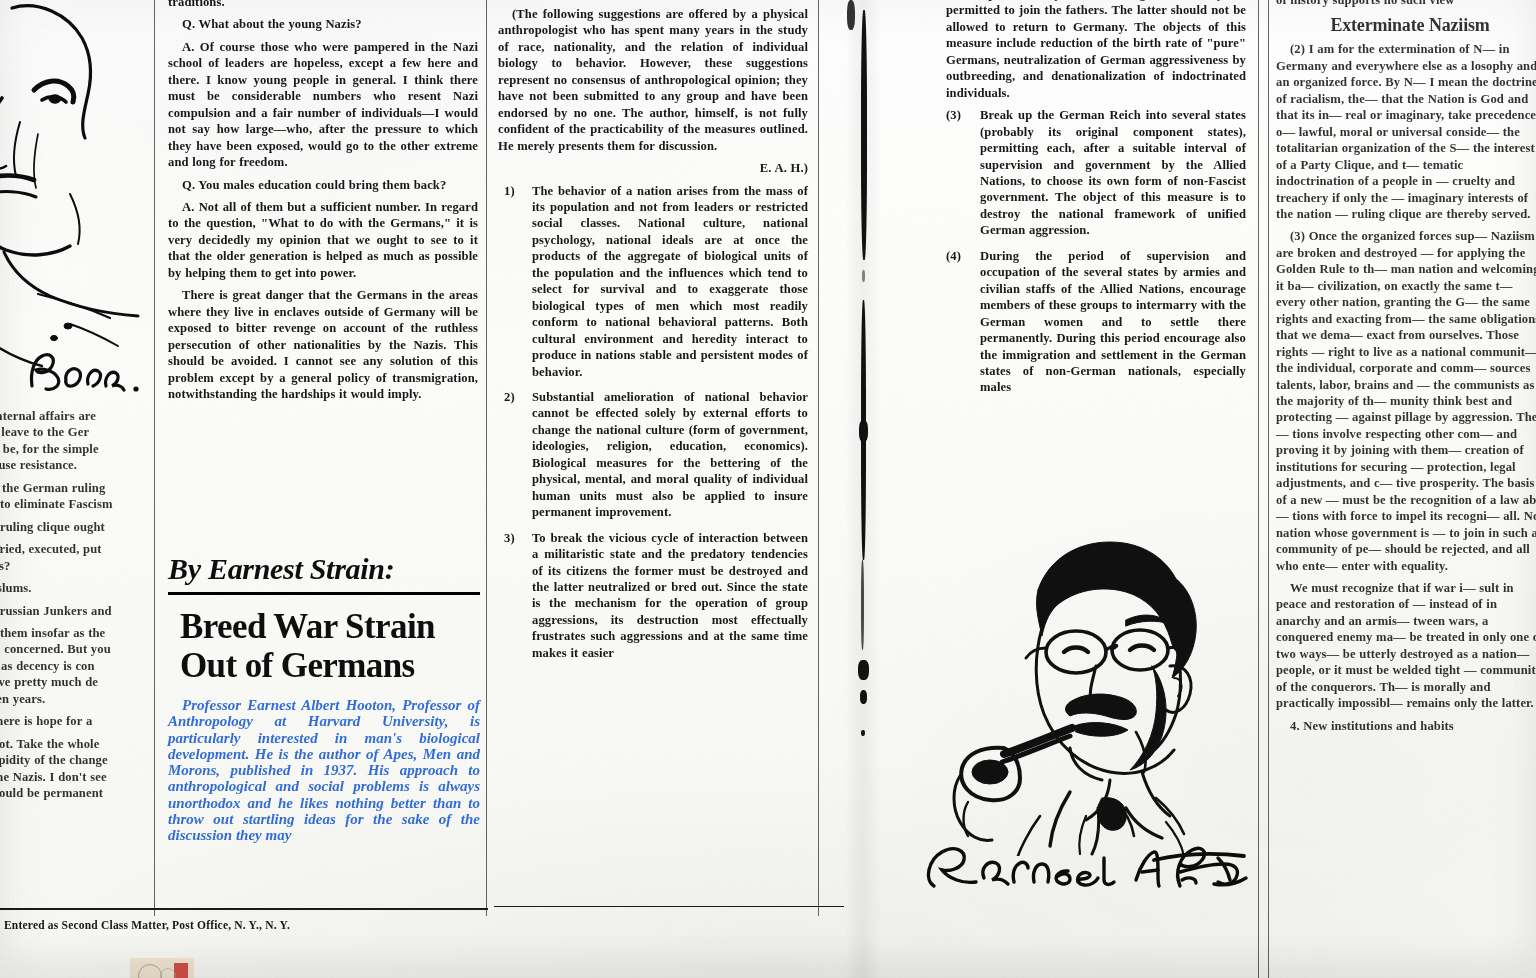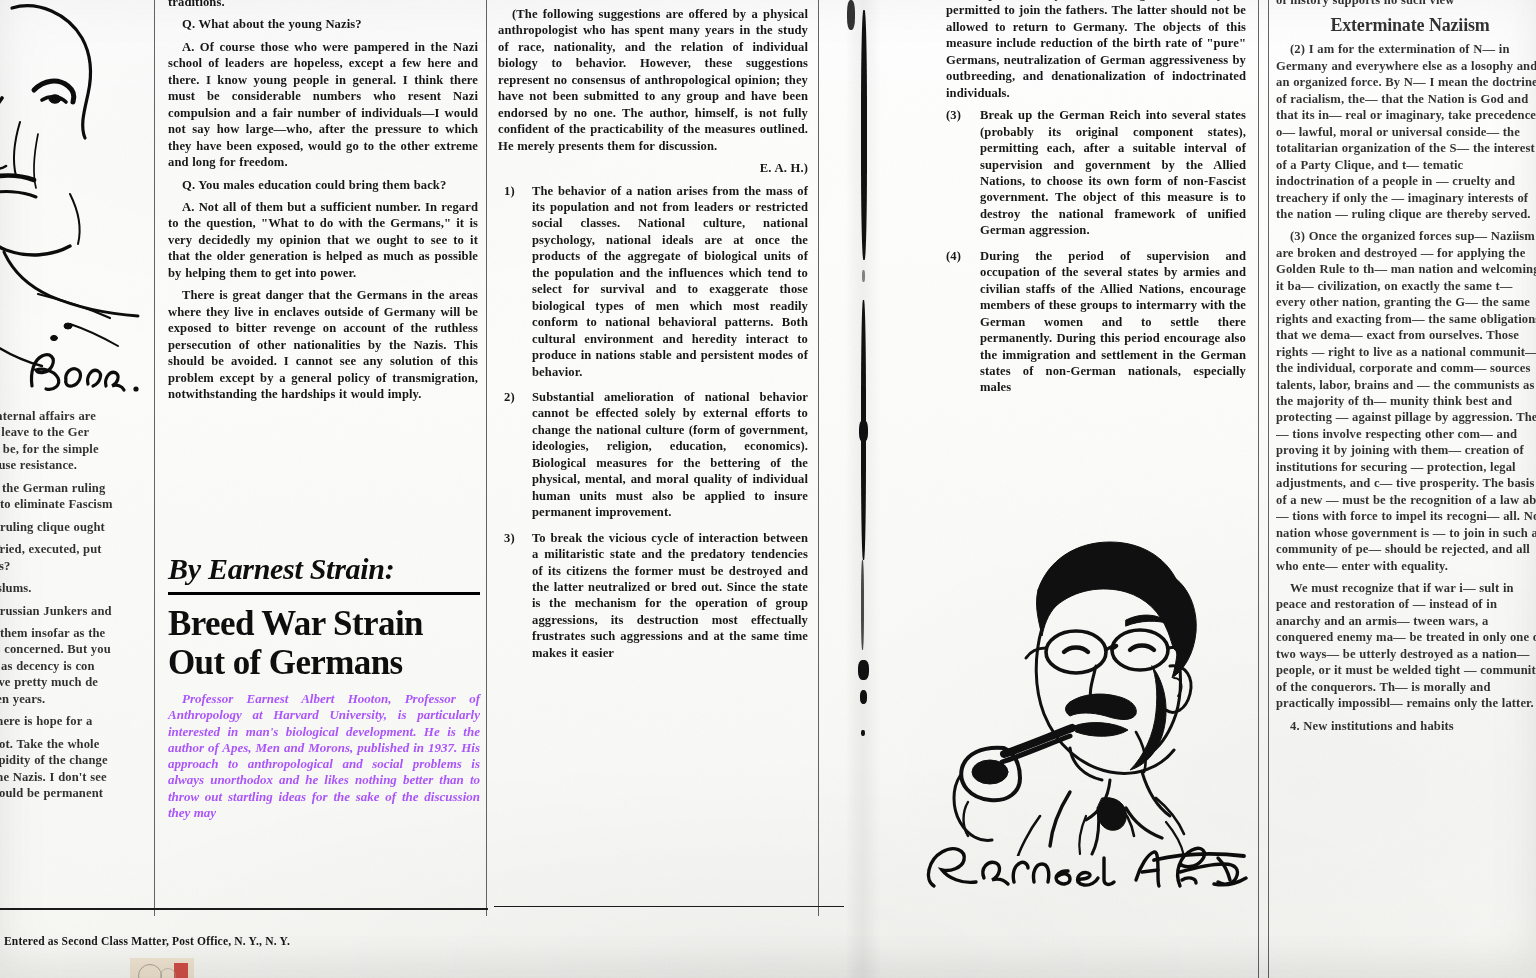--- a/index.html
+++ b/index.html
@@ -77,26 +77,26 @@
     font-style:italic;font-weight:700;
     font-size:30px;line-height:34px;
     letter-spacing:-.3px;
     color:#000;
     margin:0;
   }
   .hr-thick{border:0;border-top:3px solid #000;margin:6px 0 9px 0;}
   .headline{
     font-family:"Liberation Serif", serif;
     font-weight:700;font-size:35px;line-height:39px;
-    letter-spacing:-.6px;color:#000;margin:0;
+    letter-spacing:-.6px;color:#000;margin:12px;
   }
   .bio{
     font-style:italic;font-weight:700;
-    font-size:13px;line-height:16.3px;text-align:justify;
-    margin:9px 0 0 0;text-indent:14px;color:#8b5cf6;
+    font-size:15px;line-height:16.3px;text-align:justify;
+    margin:9px 0 0 0;text-indent:14px;color:#0369a1;
   }
 
   
   .subhead{
     font-weight:700;font-size:16.5px;line-height:20px;
     margin:11px 0 6px 0;color:#000;letter-spacing:-.2px;
   }
   .subhead-center{
     font-weight:700;font-size:18px;line-height:22px;
     margin:4px 0 5px 0;color:#000;text-align:center;letter-spacing:-.2px;
@@ -258,21 +258,21 @@
       </li>
       <li>
         <span class="num">3)</span>
         <span>To break the vicious cycle of interaction between a militaristic state and the predatory tendencies of its citizens the former must be destroyed and the latter neutralized or bred out. Since the state is the mechanism for the operation of group aggressions, its destruction most effectually frustrates such aggressions and at the same time makes it easier</span>
       </li>
     </ol>
   </div>
 
   <div class="rulefoot" style="left:0;top:908px;width:488px;"></div>
   <div class="rulefoot" style="left:494px;top:906px;width:350px;height:1.4px;"></div>
-  <div class="footer-line degrade" style="left:4px;top:919px;margin-top:16px;">Entered as Second Class Matter, Post Office, N. Y., N. Y.</div>
+  <div class="footer-line degrade" style="left:4px;top:919px;">Entered as Second Class Matter, Post Office, N. Y., N. Y.</div>
 </div>
 
 <div id="gutter">
   <div class="foldmark" style="left:16px;top:10px;width:6px;height:250px;"></div>
   <div class="foldmark" style="left:17px;top:270px;width:3px;height:12px;opacity:.5;"></div>
   <div class="foldmark" style="left:16px;top:300px;width:5px;height:260px;"></div>
   <div class="foldmark" style="left:14px;top:420px;width:9px;height:22px;"></div>
   <div class="foldmark" style="left:16px;top:560px;width:3px;height:90px;opacity:.75;"></div>
   <div class="foldmark" style="left:13px;top:660px;width:11px;height:20px;"></div>
   <div class="foldmark" style="left:15px;top:690px;width:7px;height:14px;"></div>

